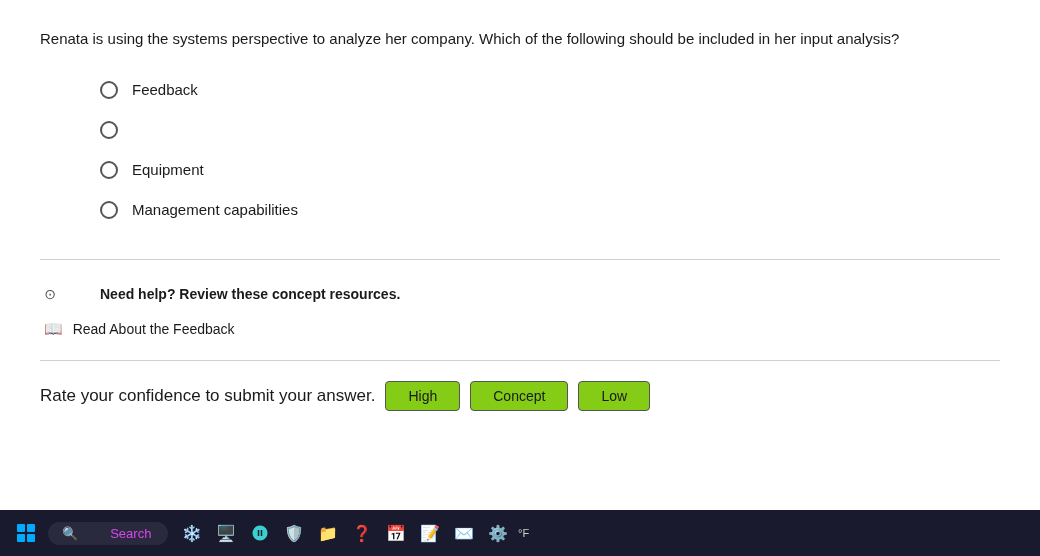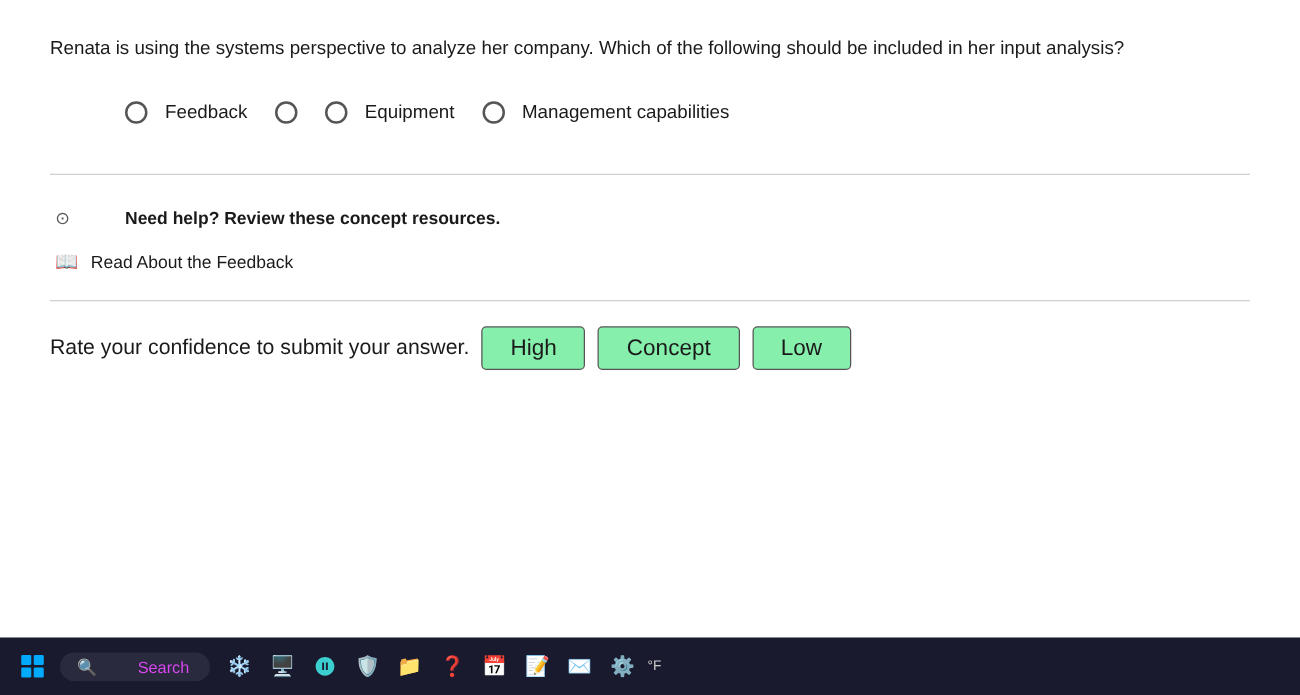--- a/index.html
+++ b/index.html
@@ -25,21 +25,21 @@
     .question-text {
       font-size: 15px;
       color: #1a1a1a;
       line-height: 1.5;
       margin-bottom: 30px;
       max-width: 900px;
     }
 
     .options-container {
       display: flex;
-      flex-direction: row;
+      flex-direction: column;
       gap: 22px;
       margin-left: 60px;
       margin-bottom: 30px;
     }
 
     .option-item {
       display: flex;
       align-items: center;
       gap: 14px;
       cursor: pointer;
@@ -125,24 +125,24 @@
       padding: 14px 0 8px 0;
     }
 
     .confidence-label {
       font-size: 17px;
       color: #1a1a1a;
     }
 
     .conf-btn {
       border: 1.5px solid #555;
-      background: #86efac;
+      background: #84cc16;
       border-radius: 4px;
       padding: 6px 22px;
-      font-size: 18px;
+      font-size: 14px;
       cursor: pointer;
       color: #1a1a1a;
     }
 
     
     .taskbar {
       position: absolute;
       bottom: 0;
       left: 0;
       width: 100%;

